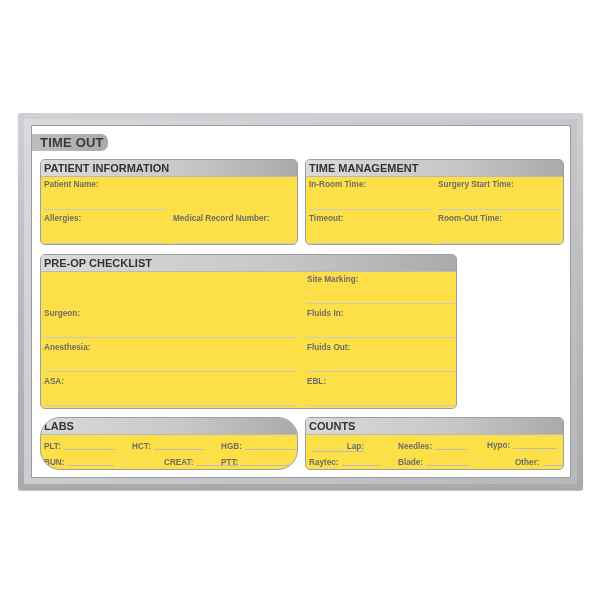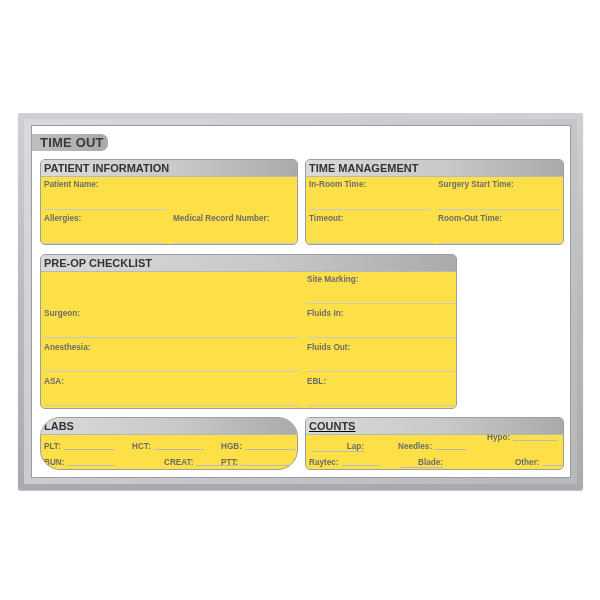--- a/index.html
+++ b/index.html
@@ -141,39 +141,39 @@
     <div class="inline" style="left:91px; top:40px;padding-left:32px;">
       <span>CREAT:</span>
         <span class="uline" style="width:42px;"></span>
     </div>
     <div class="inline" style="left:180px; top:40px;">
       <span>PTT:</span>
         <span class="uline" style="width:53px;"></span>
     </div>
   </div>
 
-  <div class="panel" style="left:273px; top:291px; width:259px; height:53px;text-decoration:underline;">
+  <div class="panel" style="left:273px; top:291px; width:259px; height:53px;">
     <div class="panel-head">COUNTS</div>
     <div class="inline" style="left:3px; top:24px;flex-direction:column;">
       <span>Lap:</span>
         <span class="uline" style="width:52px;"></span>
     </div>
     <div class="inline" style="left:92px; top:24px;text-align:right;">
       <span>Needles:</span>
         <span class="uline" style="width:32px;"></span>
     </div>
-    <div class="inline" style="left:181px; top:15px;">
+    <div class="inline" style="left:181px; top:23px;">
       <span>Hypo:</span>
         <span class="uline" style="width:44px;"></span>
     </div>
     <div class="inline" style="left:3px; top:40px;">
       <span>Raytec:</span>
         <span class="uline" style="width:38px;"></span>
     </div>
-    <div class="inline" style="left:92px; top:40px;flex-direction:column;">
+    <div class="inline" style="left:92px; top:40px;">
       <span>Blade:</span>
         <span class="uline" style="width:42px;"></span>
     </div>
     <div class="inline" style="left:181px; top:40px;padding-left:28px;">
       <span>Other:</span>
         <span class="uline" style="width:42px;"></span>
     </div>
   </div>
 </div>
 

